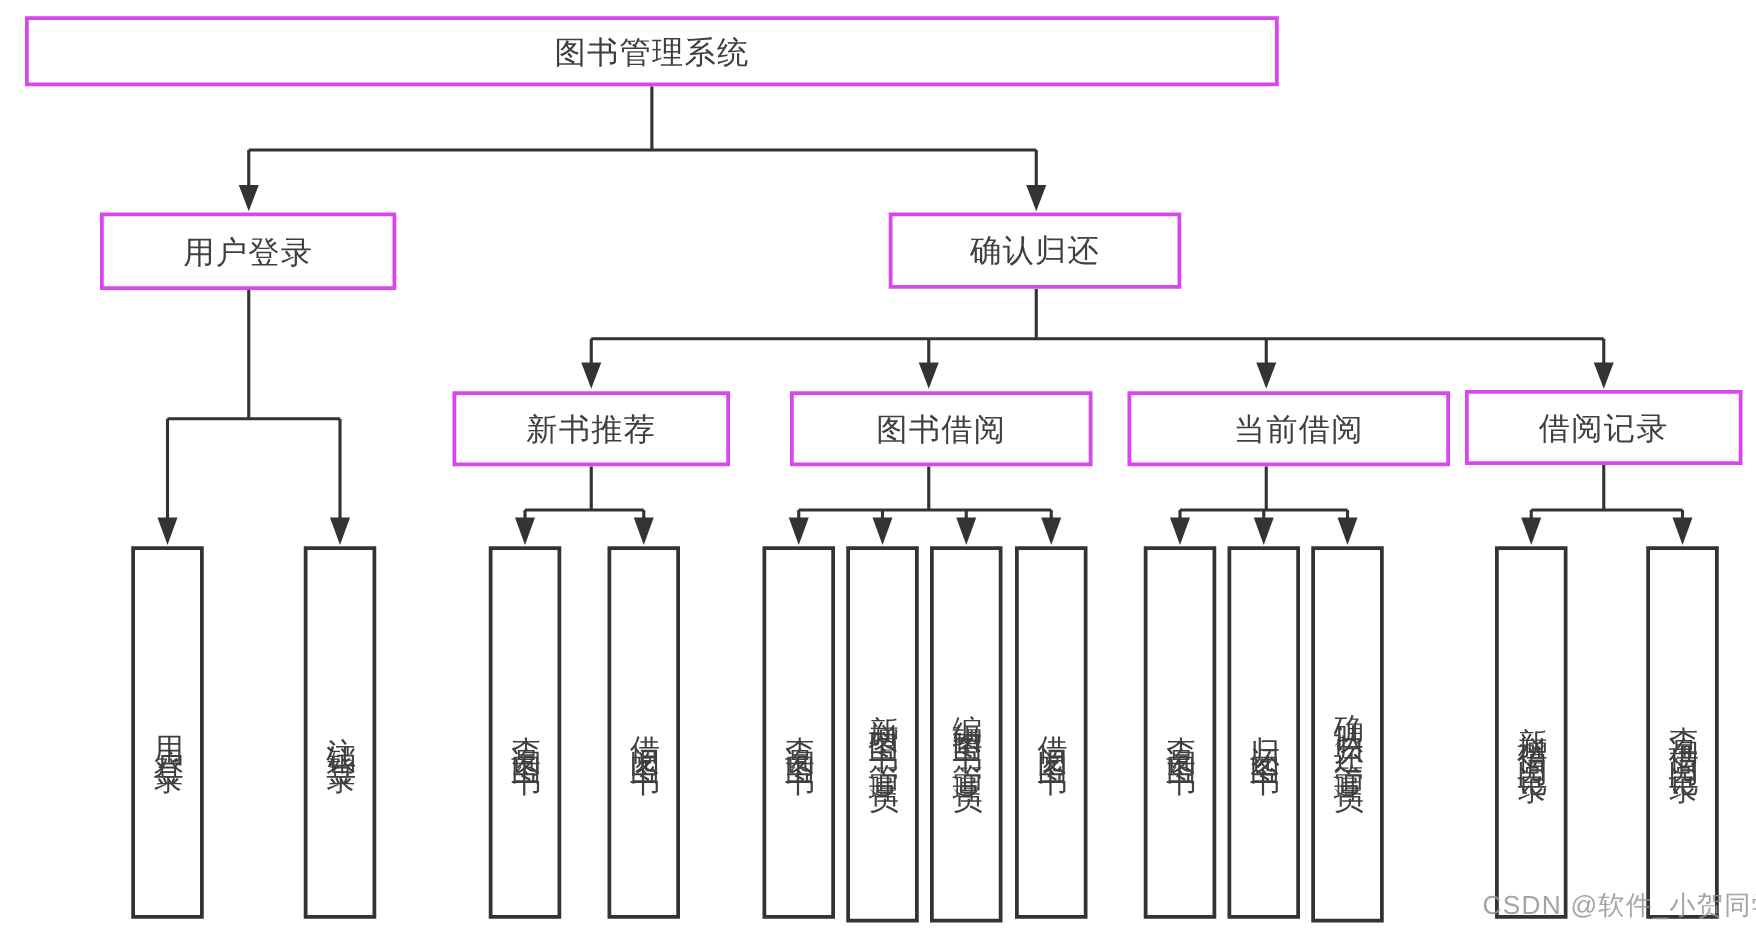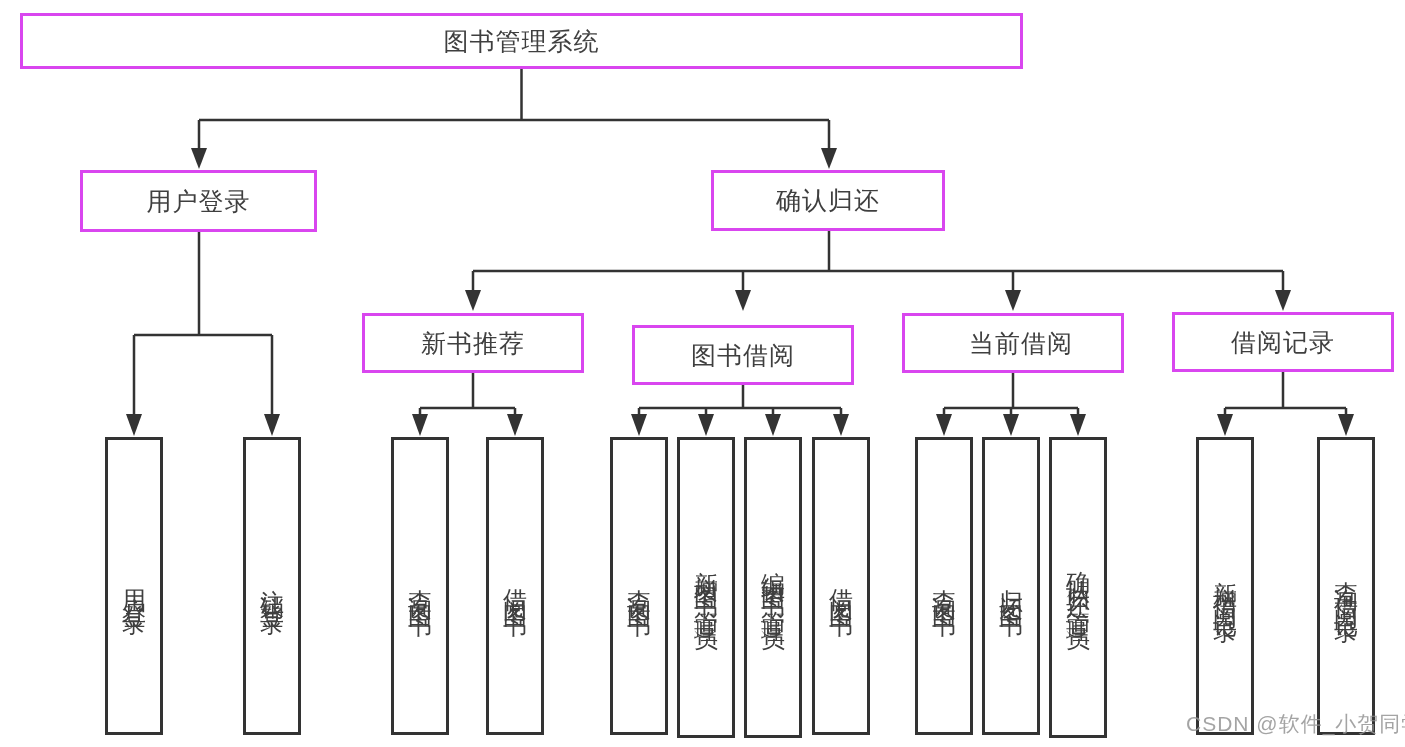--- a/index.html
+++ b/index.html
@@ -96,24 +96,24 @@
   <div class="node" style="left:80px;top:170px;width:237px;height:62px;">
     <span>用户登录</span>
   </div>
   <div class="node" style="left:711px;top:170px;width:234px;height:61px;">
     <span>确认归还</span>
   </div>
 
   <div class="node" style="left:362px;top:313px;width:222px;height:60px;text-align:right;">
     <span>新书推荐</span>
   </div>
-  <div class="node" style="left:632px;top:325px;width:222px;height:60px;">
+  <div class="node" style="left:632px;top:313px;width:242px;height:60px;">
     <span>图书借阅</span>
   </div>
-  <div class="node" style="left:902px;top:313px;width:222px;height:60px;padding-left:16px;">
+  <div class="node" style="left:902px;top:313px;width:258px;height:60px;padding-left:16px;">
     <span>当前借阅</span>
   </div>
   <div class="node" style="left:1172px;top:312px;width:222px;height:60px;">
     <span>借阅记录</span>
   </div>
 
   <div class="leaf" style="left:105px;top:437px;width:58px;height:298px;">
     <span class="vtext">用户登录</span>
   </div>
   <div class="leaf" style="left:243px;top:437px;width:58px;height:298px;">

